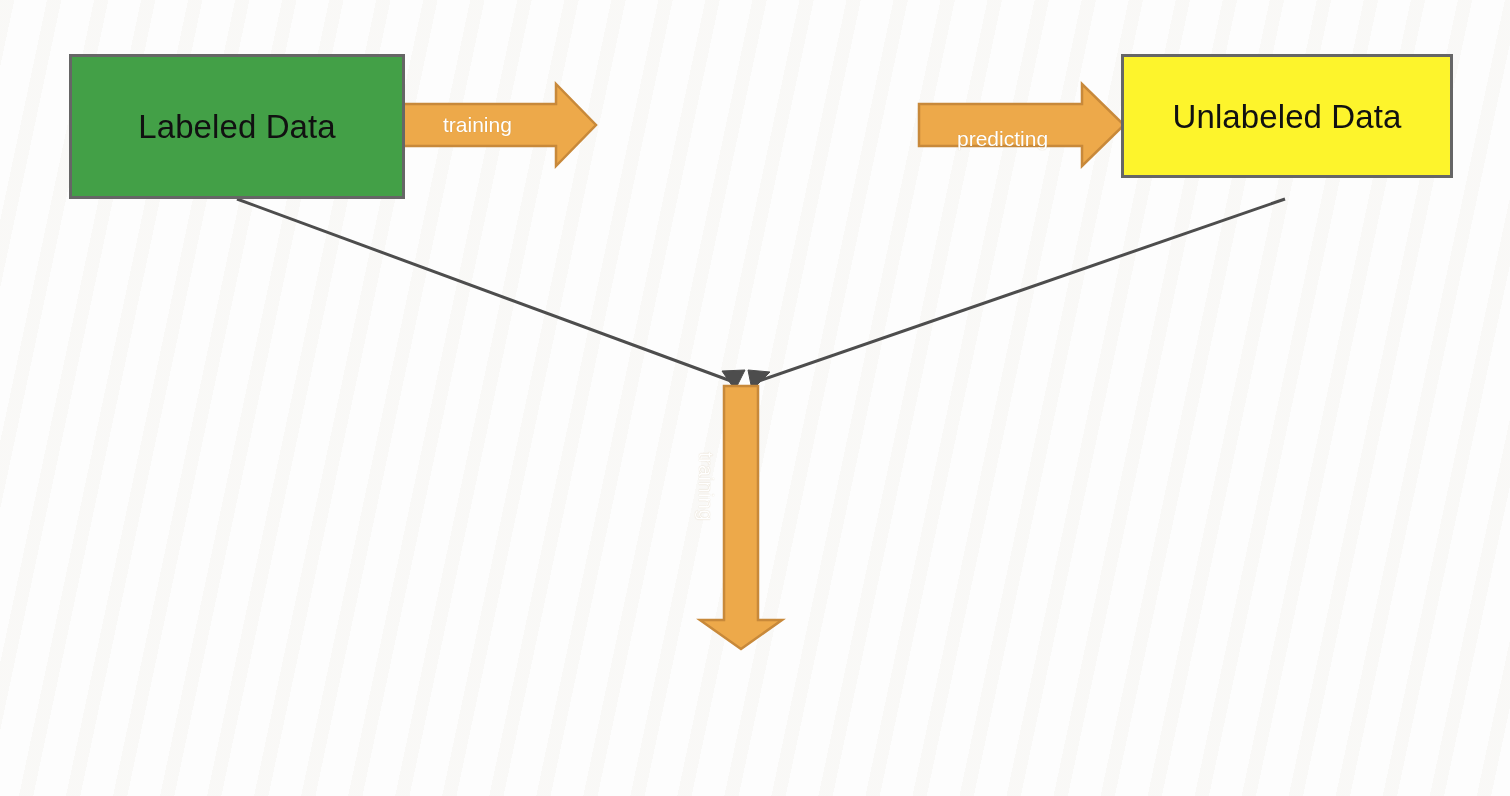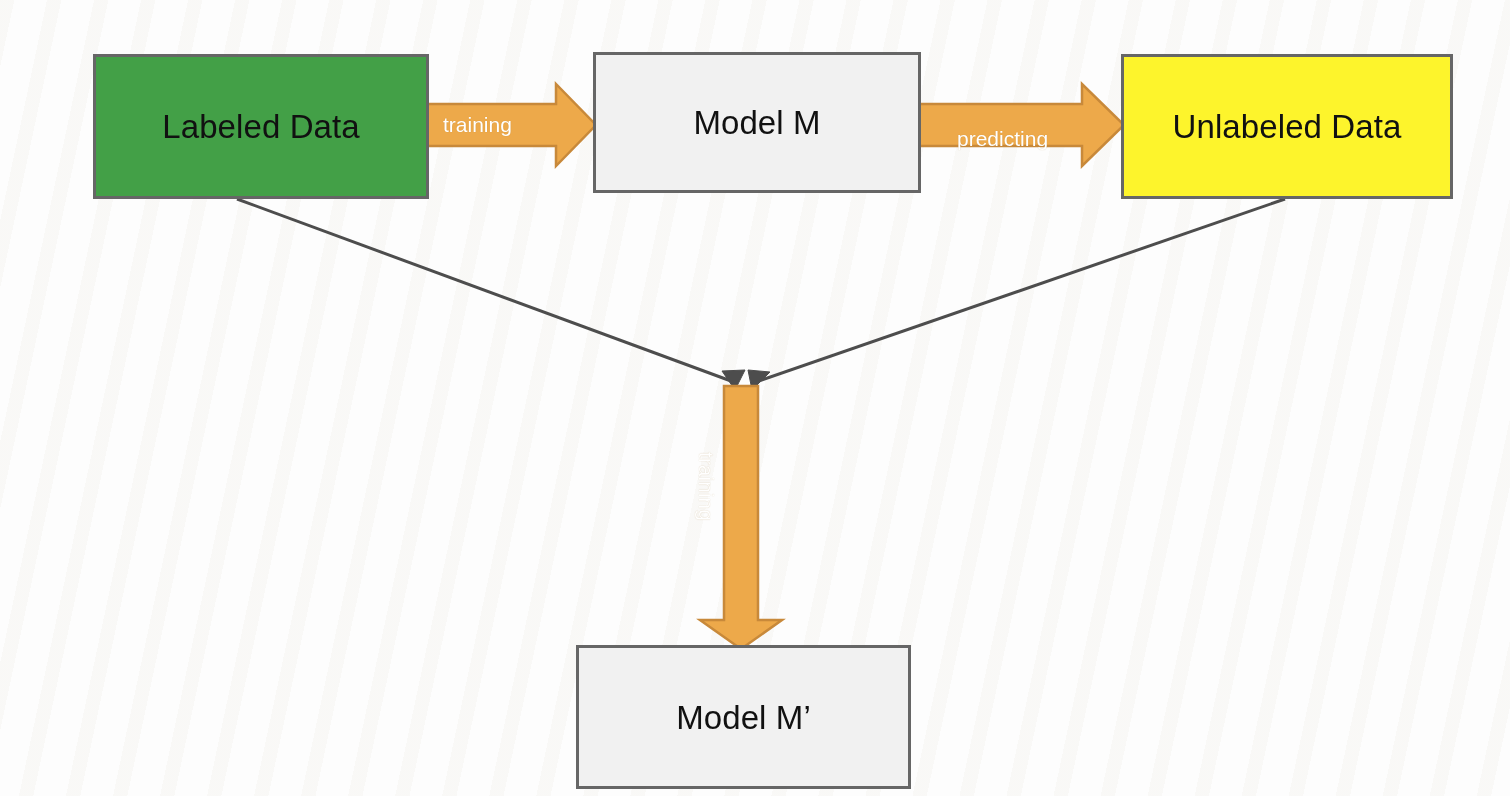--- a/index.html
+++ b/index.html
@@ -50,27 +50,27 @@
   }
   .node-label {
     display: block;
   }
 
   .node.green   { background: #43A047; }
   .node.grey    { background: #F1F1F1; }
   .node.yellow  { background: #FDF42C; }
 
   #node-labeled-data {
-    left: 69px;  top: 54px;  width: 336px; height: 145px; margin-left: 24px;
+    left: 69px;  top: 54px;  width: 336px; height: 145px;
   }
   #node-model-m {
     left: 593px; top: 52px;  width: 328px; height: 141px;
   }
   #node-unlabeled-data {
-    left: 1121px; top: 54px; width: 332px; height: 145px;
+    left: 1121px; top: 54px; width: 332px; height: 124px;
   }
   #node-model-m-prime {
     left: 576px; top: 645px; width: 335px; height: 144px;
   }
 
   
   #edge-layer {
     position: absolute;
     left: 0; top: 0;
     width: 1510px;
@@ -131,31 +131,25 @@
 
     <g>
       <path d="M 724,386 L 758,386 L 758,620 L 782,620 L 741,649 L 700,620 L 724,620 Z" fill="#EDA94A" stroke="#C8893A" stroke-width="2.5" stroke-linejoin="miter"></path>
     </g>
   </svg>
 
   <div id="node-labeled-data" class="node green">
     <span class="node-label">Labeled Data</span>
   </div>
 
-  <div id="node-model-m" class="node grey">
-    <span class="node-label">Model M</span>
-  </div>
 
   <div id="node-unlabeled-data" class="node yellow">
     <span class="node-label">Unlabeled Data</span>
   </div>
 
-  <div id="node-model-m-prime" class="node grey">
-    <span class="node-label">Model M’</span>
-  </div>
 
   <span id="label-training-1" class="arrow-label">training</span>
 
   <span id="label-predicting" class="arrow-label">predicting</span>
 
   <span id="label-training-2" class="arrow-label">training</span>
 
 </div>
 
 </body></html>

